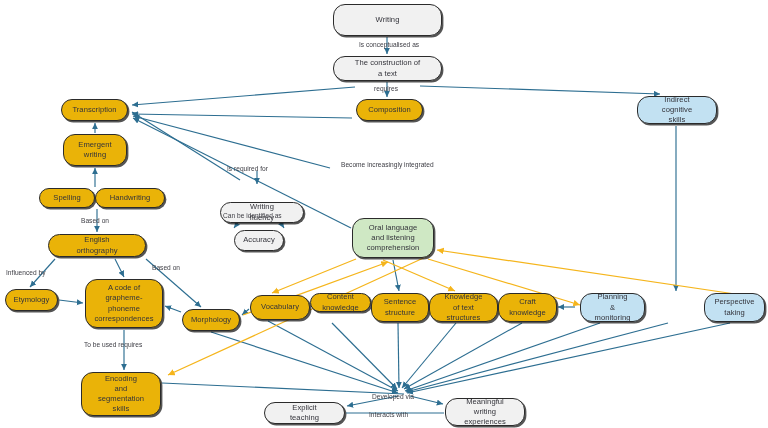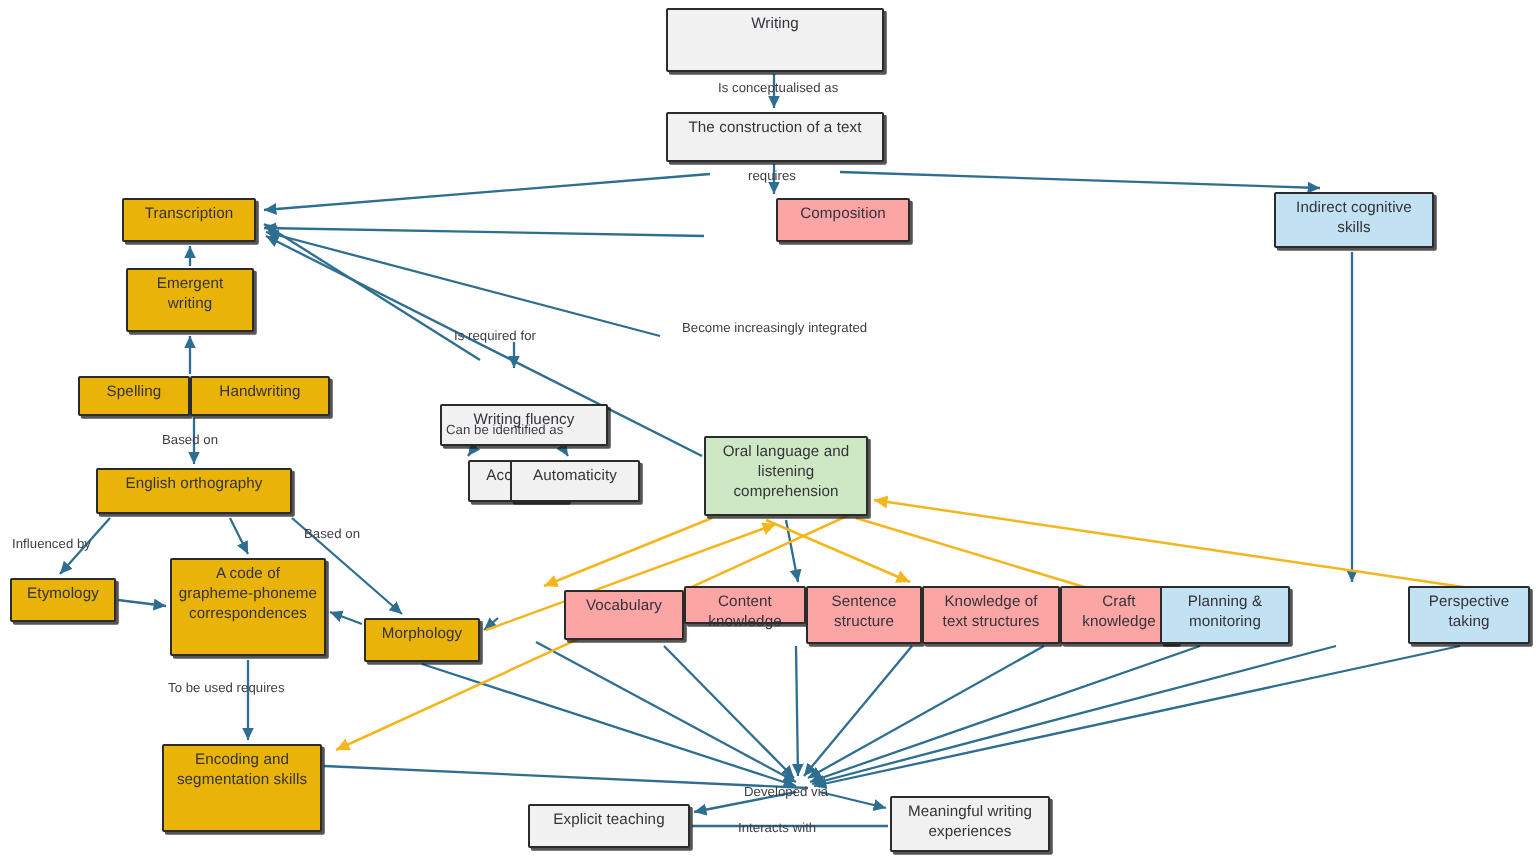--- a/index.html
+++ b/index.html
@@ -20,36 +20,36 @@
     left: 0;
     top: 0;
     width: 768px;
     height: 428px;
     pointer-events: none;
   }
   .node {
     position: absolute;
     box-sizing: border-box;
     display: flex;
-    align-items: flex-start;
+    align-items: center;
     justify-content: center;
     text-align: center;
     border: 1.3px solid #2b2b2b;
-    border-radius: 1px;
+    border-radius: 12px;
     font-size: 7.6px;
     line-height: 1.32;
     color: #33333a;
     letter-spacing: 0.05px;
     box-shadow: 1.4px 1.4px 0 0 rgba(20,20,20,0.72);
-    padding: 2px 3px;
+    padding: 2px 19px;
   }
   .node span { display: block; }
   .fill-peach { background: #eab308; }
   .fill-grey  { background: #f1f1f1; }
-  .fill-pink  { background: #fca5a5; margin-left: 32px; }
+  .fill-pink  { background: #eab308; }
   .fill-green  { background: #cfe8c4; }
   .fill-blue  { background: #c2e1f2; }
   .elabel {
     position: absolute;
     font-size: 6.6px;
     color: #3d3d44;
     white-space: nowrap;
     letter-spacing: 0.02px;
   }
 </style>
@@ -144,23 +144,20 @@
     </div>
   <div class="node fill-peach" style="left:95px;top:188px;width:70px;height:20px;">
       <span>Handwriting</span>
     </div>
   <div class="node fill-green" style="left:352px;top:218px;width:82px;height:40px;">
       <span>Oral language and listening comprehension</span>
     </div>
   <div class="node fill-grey" style="left:205px;top:230px;width:50px;height:21px;margin-left:29px;">
       <span>Accuracy</span>
     </div>
-  <div class="node fill-grey" style="left:255px;top:230px;width:65px;height:21px;">
-      <span>Automaticity</span>
-    </div>
   <div class="node fill-peach" style="left:48px;top:234px;width:98px;height:23px;">
       <span>English orthography</span>
     </div>
   <div class="node fill-peach" style="left:5px;top:289px;width:53px;height:22px;">
       <span>Etymology</span>
     </div>
   <div class="node fill-peach" style="left:85px;top:279px;width:78px;height:49px;">
       <span>A code of grapheme-phoneme correspondences</span>
     </div>
   <div class="node fill-peach" style="left:182px;top:309px;width:58px;height:22px;">

